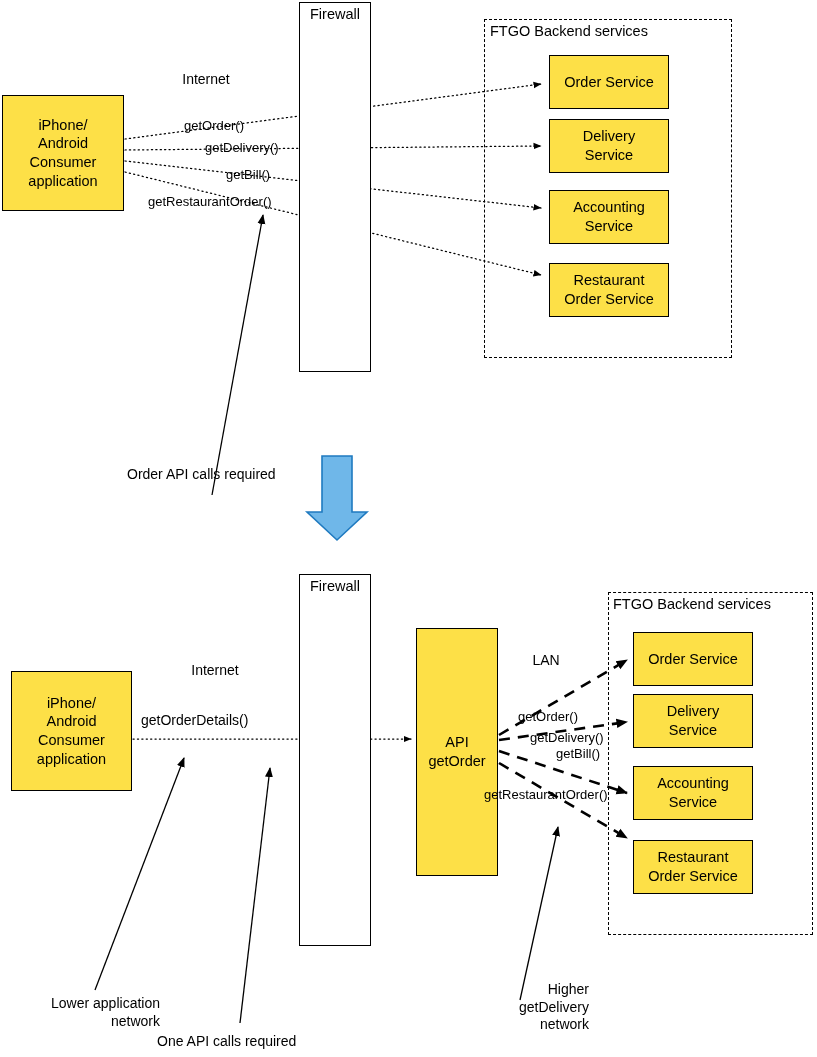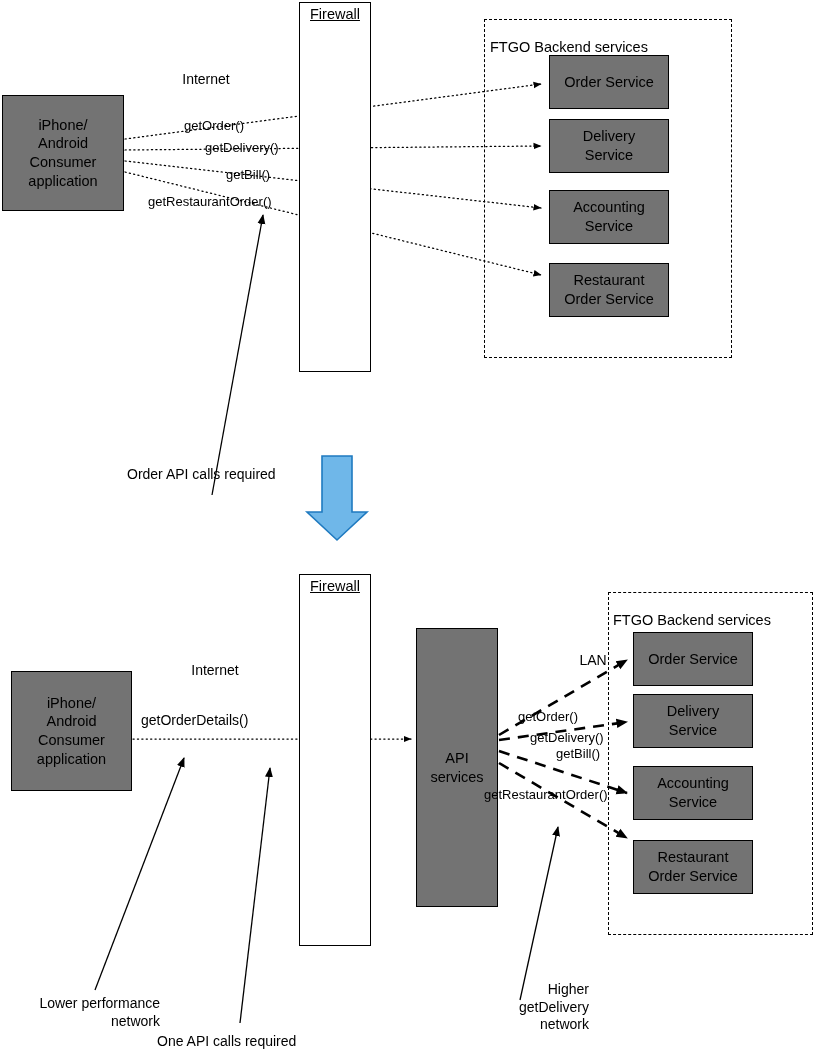--- a/index.html
+++ b/index.html
@@ -21,21 +21,21 @@
     left: 0;
     top: 0;
     width: 817px;
     height: 1057px;
     pointer-events: none;
   }
   .box {
     position: absolute;
     box-sizing: border-box;
     border: 1.4px solid #000000;
-    background: #737373;
+    background: #fde047;
     display: flex;
     align-items: center;
     justify-content: center;
     text-align: center;
     font-size: 14.5px;
     line-height: 1.28;
     color: #000000;
   }
   .dashbox {
     position: absolute;
@@ -47,21 +47,20 @@
     position: absolute;
     box-sizing: border-box;
     border: 1.6px solid #000000;
     background: #ffffff;
     display: flex;
     align-items: flex-start;
     justify-content: center;
     padding-top: 3px;
     font-size: 14.5px;
     color: #000000;
-    text-decoration: underline;
   }
   .lbl {
     position: absolute;
     font-size: 14px;
     line-height: 1.25;
     color: #000000;
     white-space: nowrap;
     background: transparent;
   }
   .lbl.center {
@@ -73,21 +72,20 @@
   }
   .lbl.wrap {
     white-space: normal;
     text-align: right;
   }
   .grouptitle {
     position: absolute;
     font-size: 14.5px;
     color: #000000;
     white-space: nowrap;
-    margin-top: 16px;
   }
 </style>
 </head>
 <body>
 
 <div id="canvas">
 
   <svg class="layer" viewBox="0 0 817 1057">
     <defs>
       <marker id="dotArrow" markerWidth="9" markerHeight="9" refX="7.5" refY="4" orient="auto" markerUnits="userSpaceOnUse">
@@ -183,24 +181,24 @@
 
   <div class="box" style="left:11px; top:671px; width:121px; height:120px;">
     <span>
       <span>iPhone/</span><br>
       <span>Android</span><br>
       <span>Consumer</span><br>
       <span>application</span>
     </span>
   </div>
 
-  <div class="box" style="left:416px; top:628px; width:82px; height:279px;">
+  <div class="box" style="left:416px; top:628px; width:82px; height:248px;">
     <span>
       <span>API</span><br>
-      <span>services</span>
+      <span>getOrder</span>
     </span>
   </div>
 
   <div class="dashbox" style="left:608px; top:592px; width:205px; height:343px;"></div>
   <div class="grouptitle" style="left:613px; top:596px;">FTGO Backend services</div>
 
   <div class="box" style="left:633px; top:632px; width:120px; height:54px;">
     <span>
       <span>Order Service</span>
     </span>
@@ -219,29 +217,29 @@
   </div>
   <div class="box" style="left:633px; top:840px; width:120px; height:54px;">
     <span>
       <span>Restaurant</span><br>
       <span>Order Service</span>
     </span>
   </div>
 
   <div class="lbl center" style="left:215px; top:662px;">Internet</div>
   <div class="lbl" style="left:141px; top:712px;">getOrderDetails()</div>
-  <div class="lbl center" style="left:546px; top:652px;margin-left:47px;">LAN</div>
+  <div class="lbl center" style="left:546px; top:652px;">LAN</div>
 
   <div class="lbl small" style="left:518px; top:709px;">getOrder()</div>
   <div class="lbl small" style="left:530px; top:708px; top:708px; margin-top:22px;">getDelivery()</div>
   <div class="lbl small" style="left:556px; top:746px;">getBill()</div>
   <div class="lbl small" style="left:484px; top:787px;">getRestaurantOrder()</div>
 
   <div class="lbl wrap" style="left:10px; top:995px; width:150px;">
-    <span>Lower performance</span><br>
+    <span>Lower application</span><br>
     <span>network</span>
   </div>
   <div class="lbl" style="left:157px; top:1033px;">One API calls required</div>
   <div class="lbl wrap" style="left:469px; top:981px; width:120px;">
     <span>Higher</span><br>
     <span>getDelivery</span><br>
     <span>network</span>
   </div>
 
 </div>

